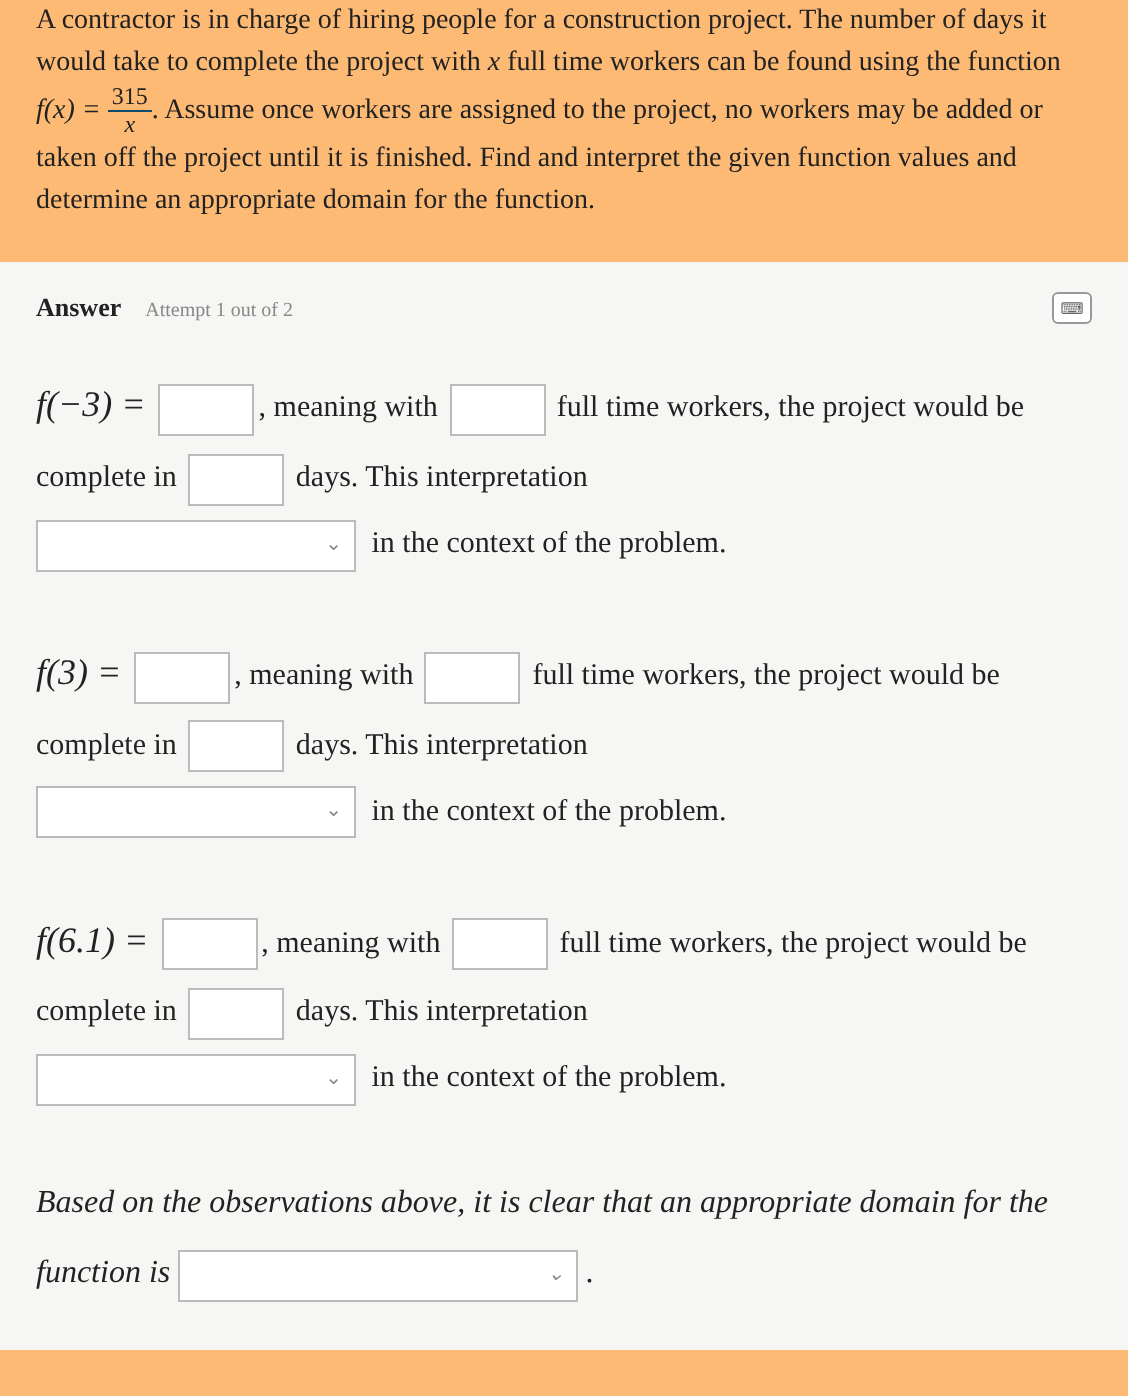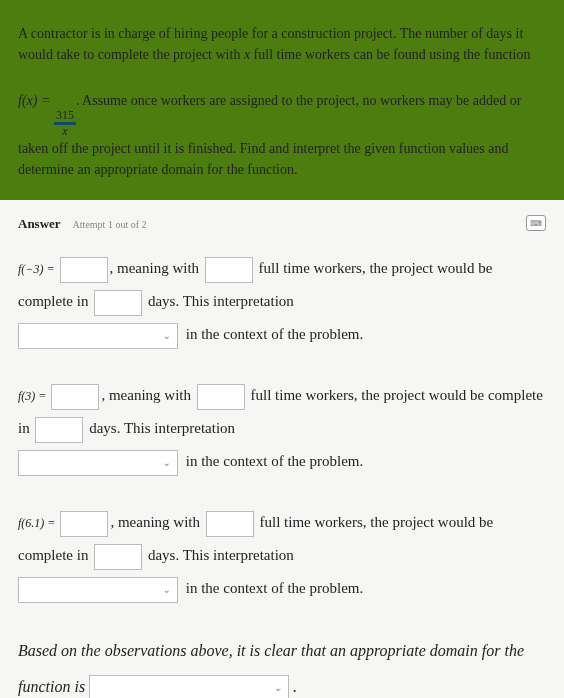--- a/index.html
+++ b/index.html
@@ -9,47 +9,46 @@
     }
     body {
       width: 564px;
       height: 698px;
       font-family: Georgia, serif;
       background: #e8e8e8;
       padding: 0;
       overflow: hidden;
     }
     .container {
-      background: #4d7c0f;
+      background: #fdba74;
       width: 100%;
       height: 100%;
-      padding: 23px 18px;
+      padding: 0 18px;
       position: relative;
     }
     .question-text {
       font-size: 14px;
       line-height: 1.5;
       color: #222;
       margin-bottom: 20px;
     }
     .math-italic {
       font-style: italic;
     }
     .fraction {
       display: inline-block;
       vertical-align: middle;
       text-align: center;
       font-size: 12px;
       line-height: 1.1;
     }
     .frac-num {
       display: block;
-      border-bottom: 3px solid #0c4a6e;
+      border-bottom: 1px solid #0c4a6e;
       padding: 0 2px;
-      margin-top: 44px;
     }
     .frac-den {
       display: block;
       padding: 0 2px;
     }
     .answer-section {
       background: #f6f6f4;
       margin: 0 -18px;
       padding: 14px 18px 20px;
     }
@@ -113,21 +112,21 @@
     .select-chevron {
       position: absolute;
       right: 6px;
       top: 50%;
       transform: translateY(-50%);
       font-size: 10px;
       color: #888;
     }
     .func-label {
       font-style: italic;
-      font-size: 12px;
+      font-size: 18px;
     }
     .conclusion {
       font-size: 16px;
       line-height: 2.2;
       color: #222;
       margin-top: 10px;
       font-style: italic;
     }
   </style>
 </head>

